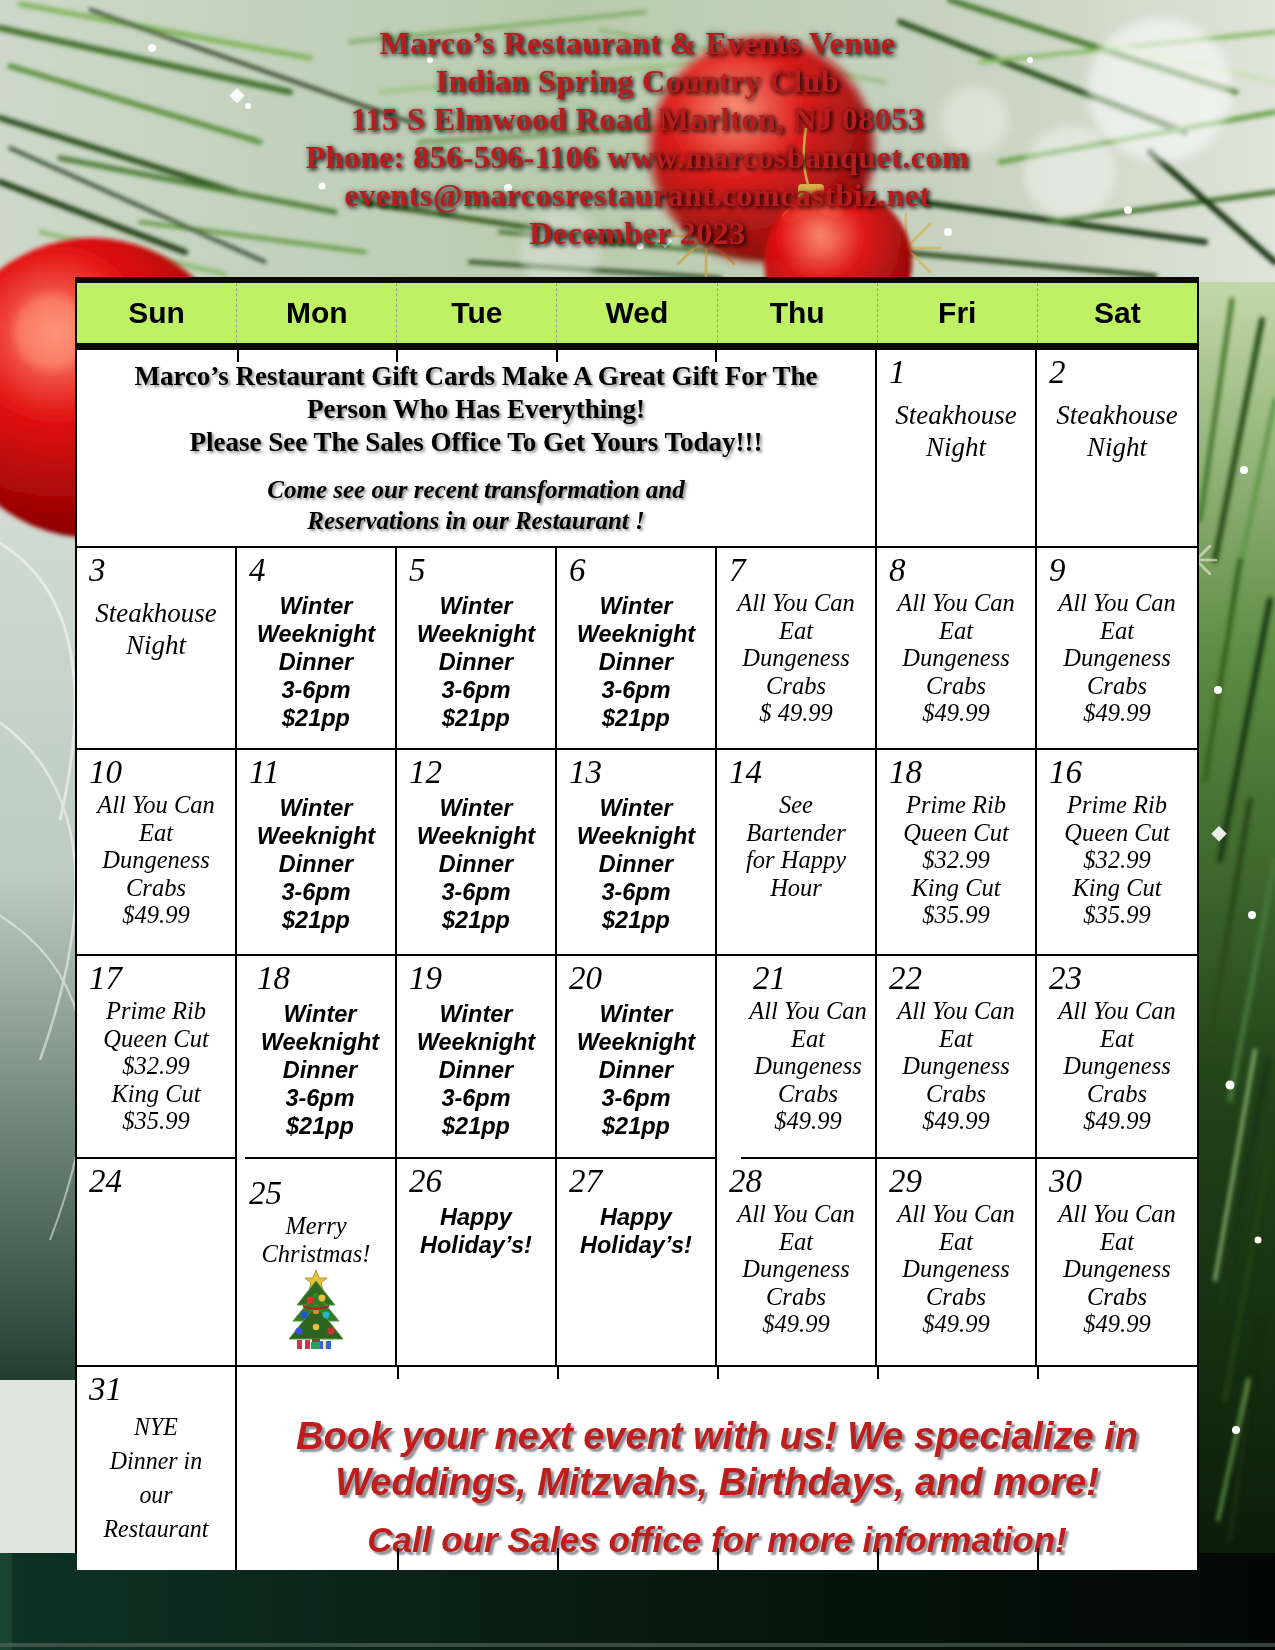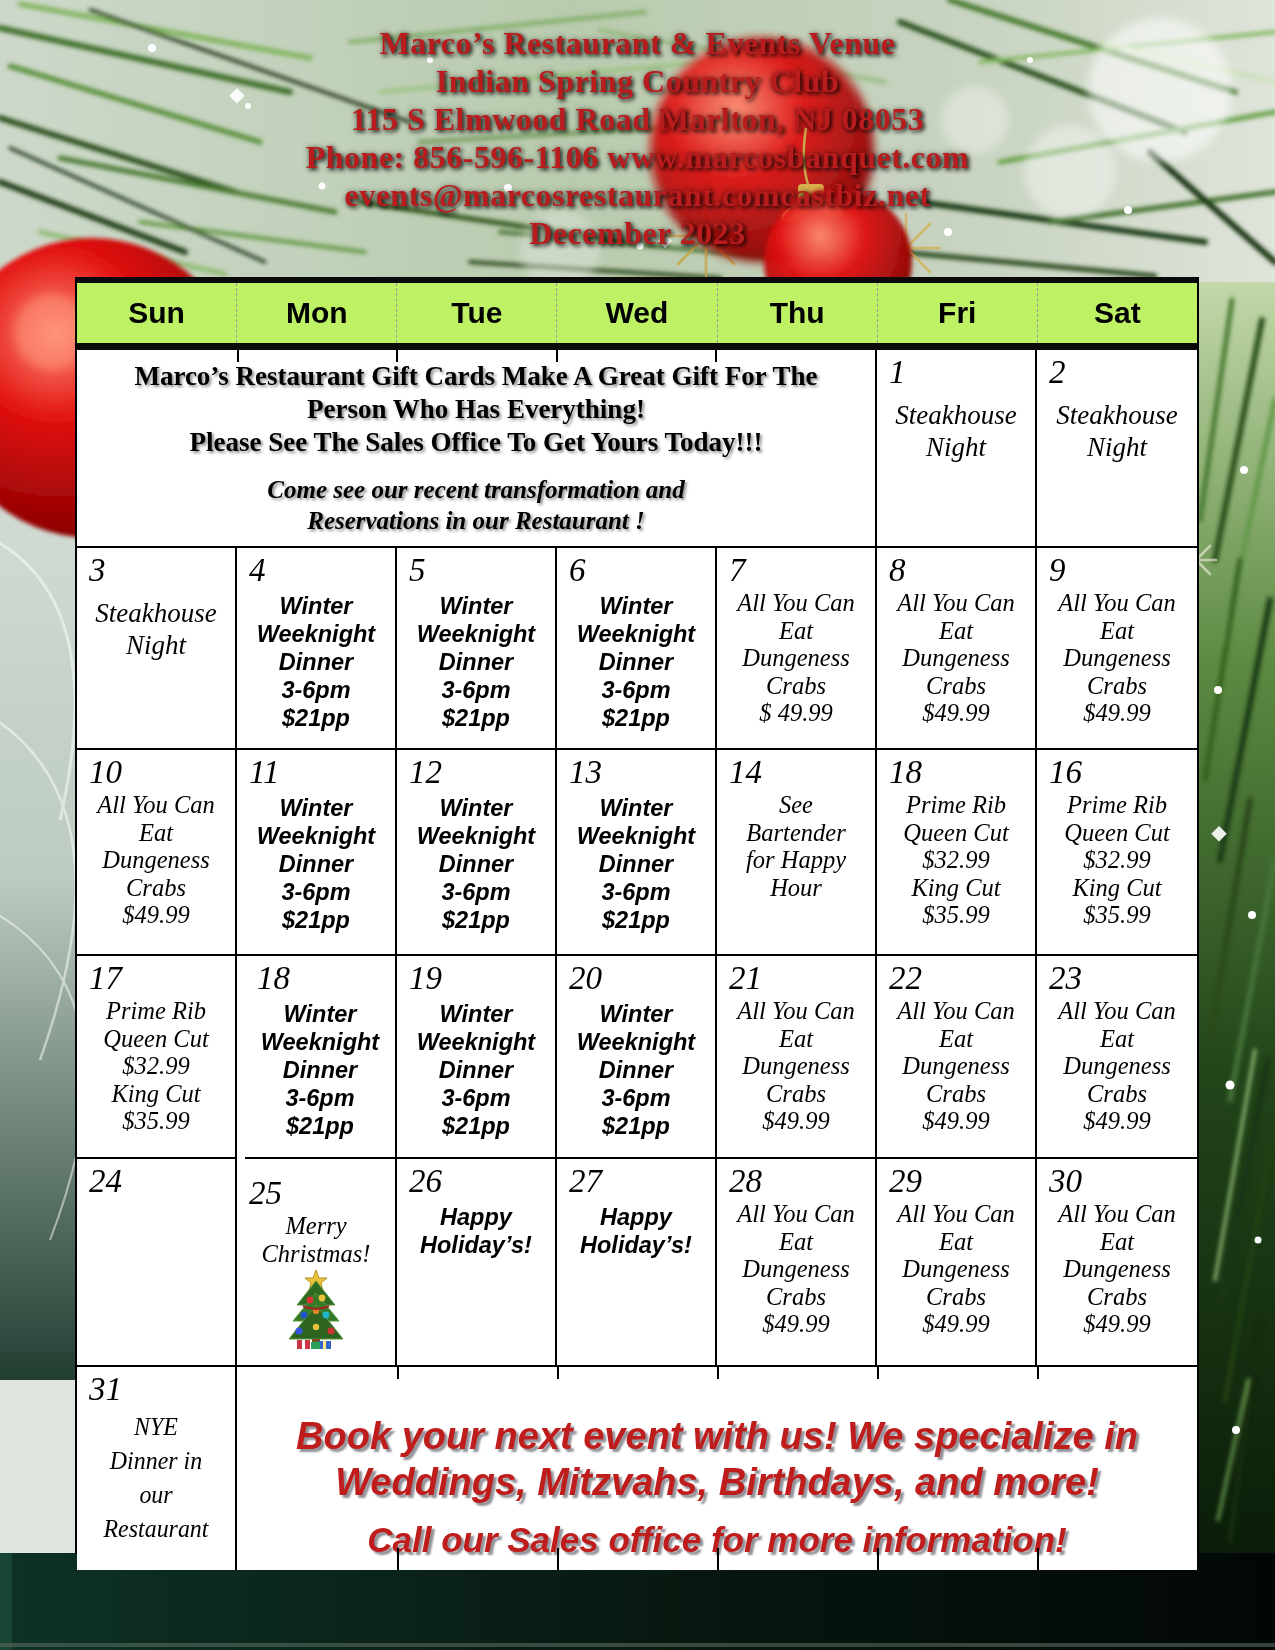--- a/index.html
+++ b/index.html
@@ -417,21 +417,21 @@
 $21pp</div>
       </div>
       <div class="cell st-sans" style="grid-area: 4 / 4;">
         <div class="num">20</div>
         <div class="evt">Winter
 Weeknight
 Dinner
 3-6pm
 $21pp</div>
       </div>
-      <div class="cell st-serif" style="grid-area: 4 / 5;">
+      <div class="cell st-serif" style="grid-area: 4 / 5; margin-left: 24px;">
         <div class="num">21</div>
         <div class="evt">All You Can
 Eat
 Dungeness
 Crabs
 $49.99</div>
       </div>
       <div class="cell st-serif" style="grid-area: 4 / 6;">
         <div class="num">22</div>
         <div class="evt">All You Can

